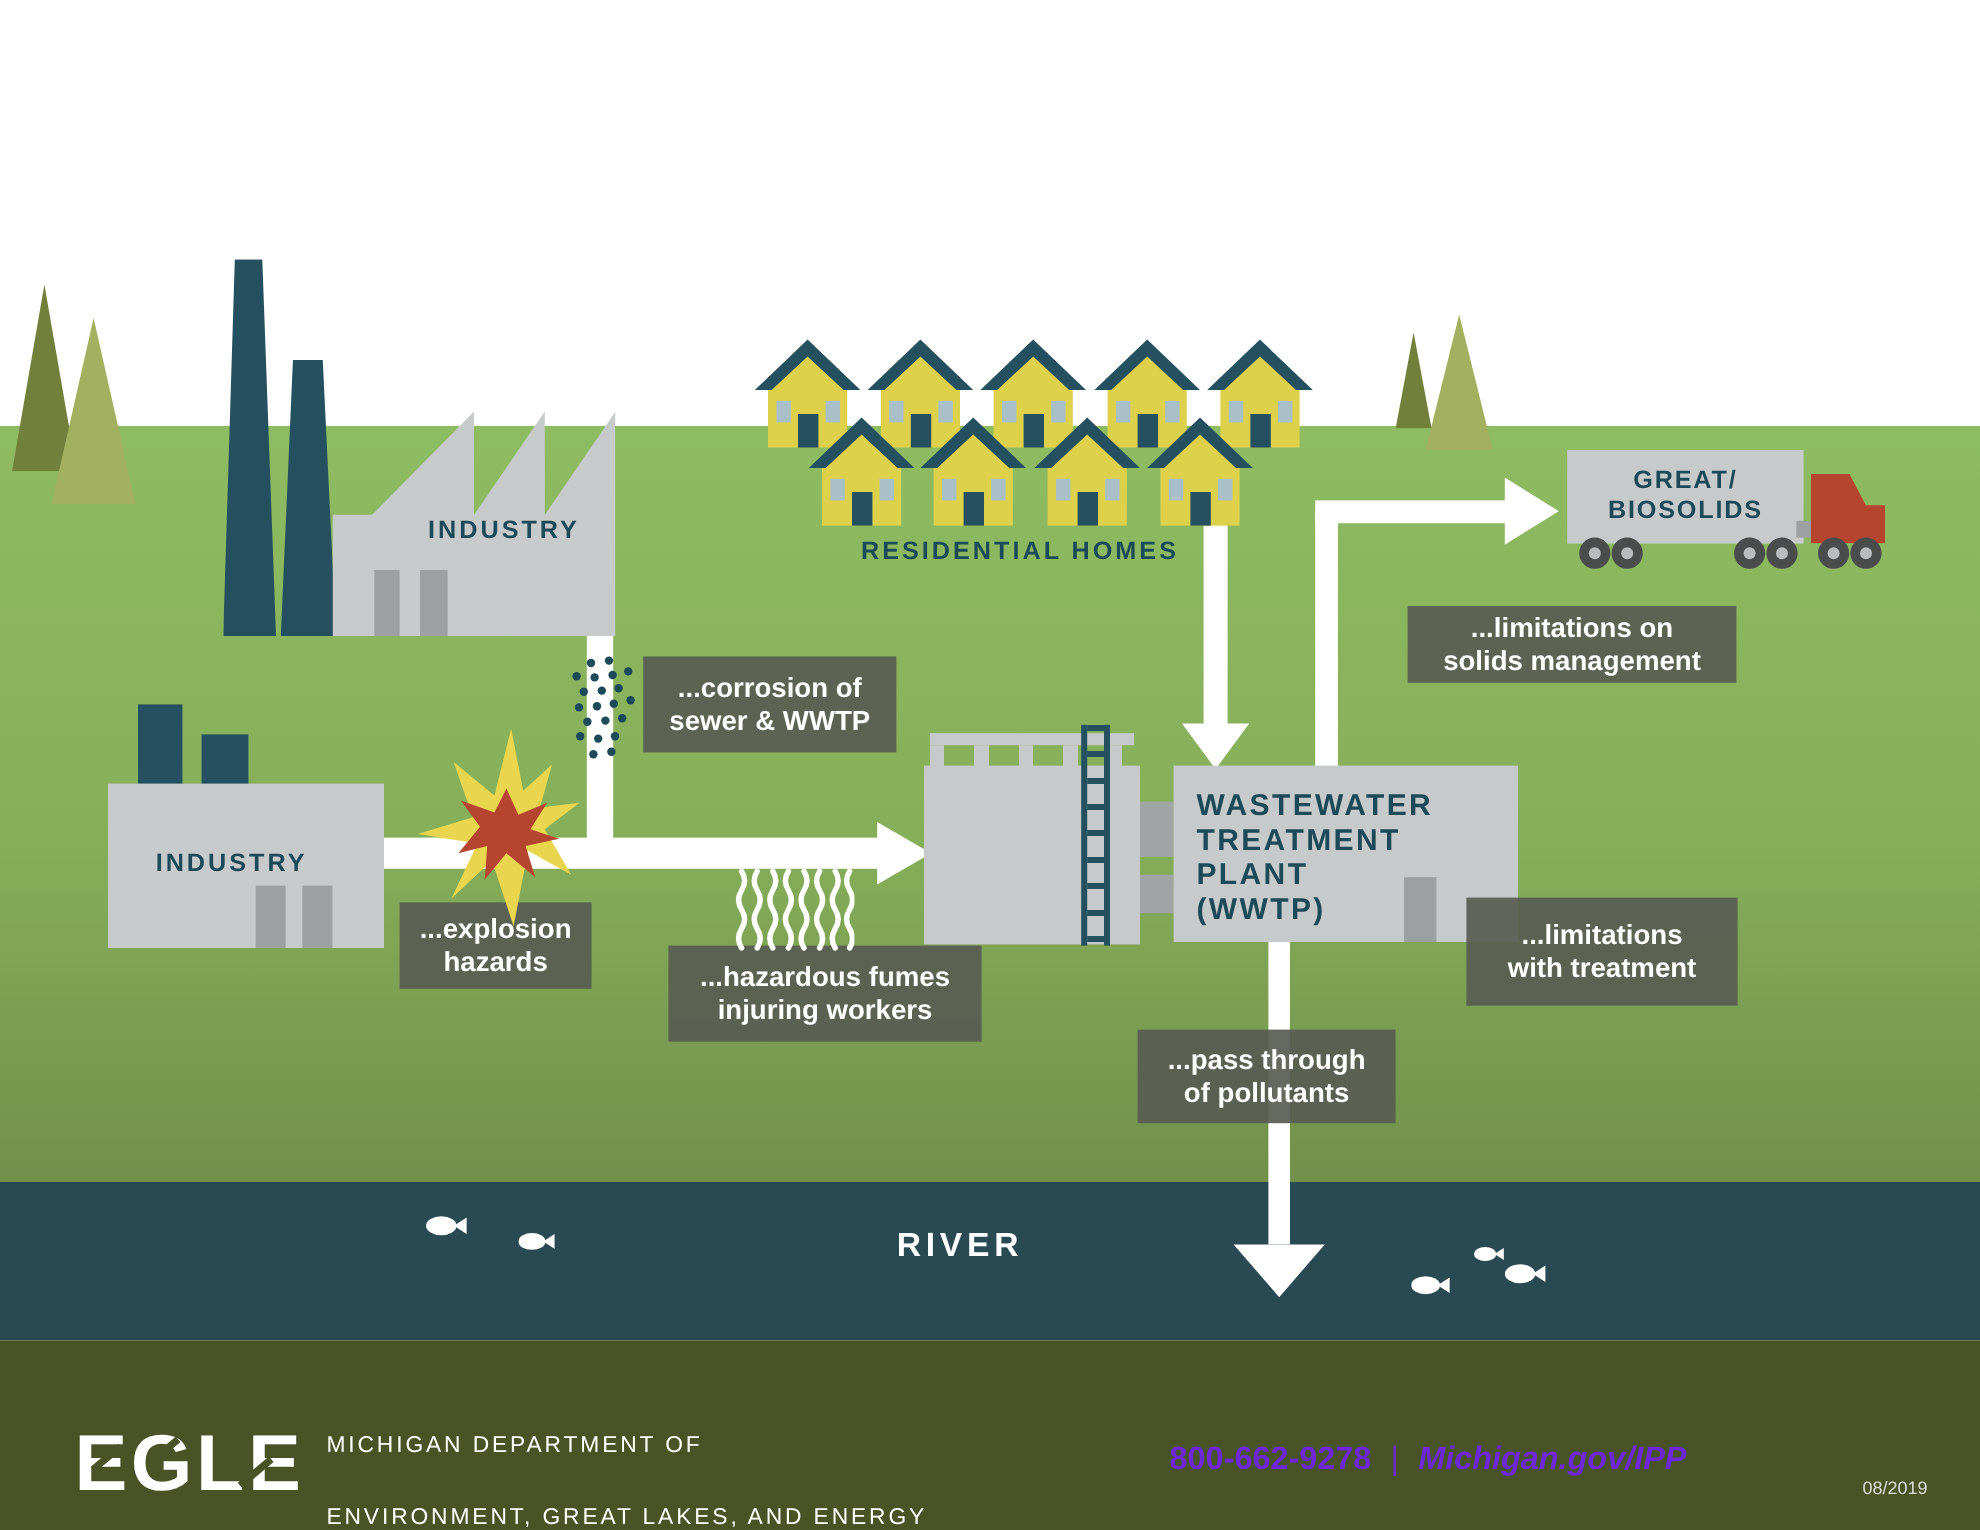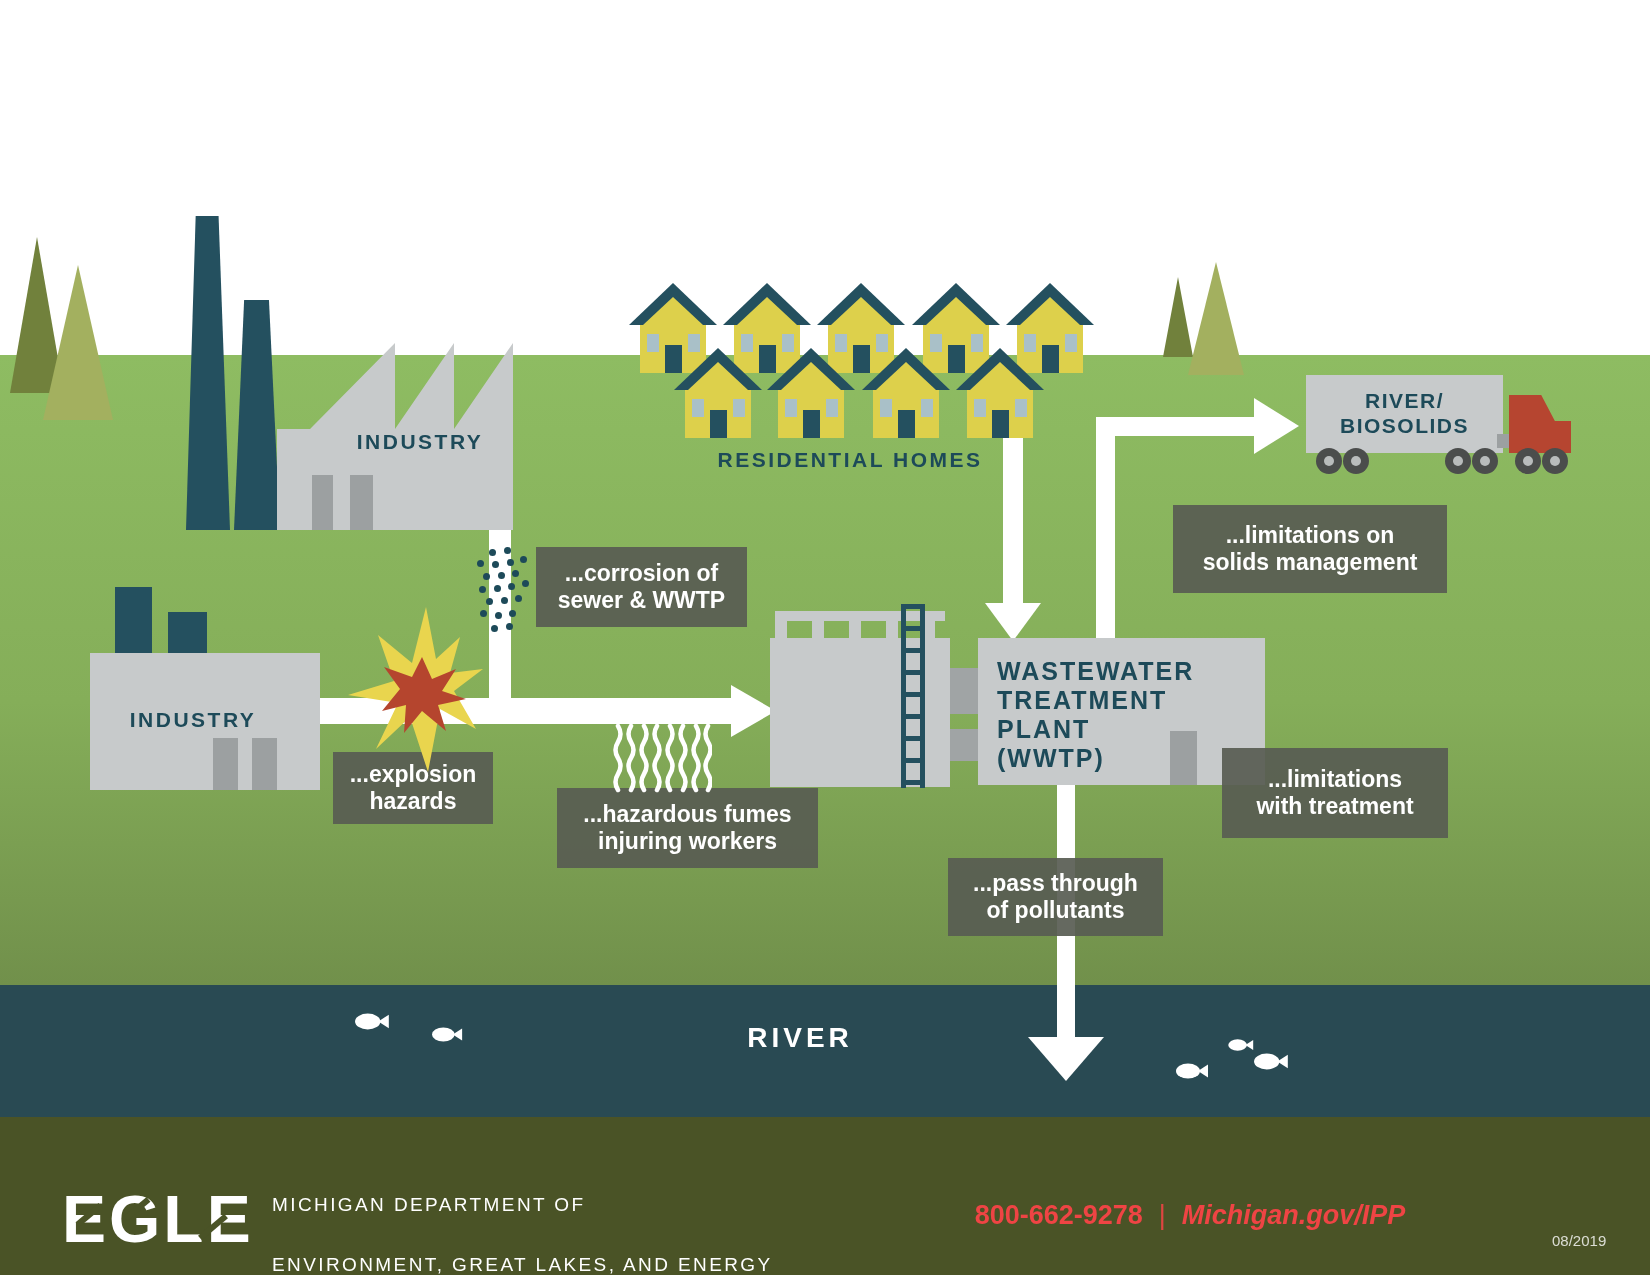--- a/index.html
+++ b/index.html
@@ -51,21 +51,21 @@
   .wheel{width:26px;height:26px;border-radius:50%;background:#4b4d4c;z-index:3;}
   .wheel .hub{position:absolute;left:8px;top:8px;width:10px;height:10px;border-radius:50%;background:#b9bcbc;}
   
   .dot{width:7px;height:7px;border-radius:50%;background:#1d4a59;z-index:2;}
   .fish{z-index:2;}
   .river-label{color:#ffffff;font-weight:bold;font-size:28px;letter-spacing:4px;text-align:center;z-index:2;}
   
   .egle-logo{color:#ffffff;font-size:66px;font-weight:bold;letter-spacing:3px;line-height:1;z-index:1;}
   .logo-cut{background:#4a5326;z-index:2;}
   .dept-line{color:#ffffff;font-size:19px;letter-spacing:2.4px;z-index:1;}
-  .contact{display:flex;align-items:center;justify-content:center;gap:16px;color:#ef4444;
+  .contact{display:flex;align-items:center;justify-content:center;gap:16px;color:#6d28d9;
            font-size:27px;font-weight:bold;z-index:1;}
   .contact .sep{font-weight:normal;opacity:.9;}
   .contact .url{font-style:italic;}
   .date{color:rgba(255,255,255,.8);font-size:15px;z-index:1;}
 </style>
 </head>
 <body>
 
 <div class="canvas">
 
@@ -215,21 +215,21 @@
   <div class="abs connector" style="left:950px;top:729px;width:28px;height:32px;"></div>
   <div class="abs bld" style="left:978px;top:638px;width:287px;height:147px;"></div>
   <div class="abs door" style="left:1170px;top:731px;width:27px;height:54px;"></div>
   <div class="abs wwtp-text" style="left:997px;top:657px;width:260px;">
     <div>WASTEWATER</div>
     <div>TREATMENT PLANT</div>
     <div>(WWTP)</div>
   </div>
 
   <div class="abs trailer" style="left:1306px;top:375px;width:197px;height:78px;">
-    <div>RIVER/</div>
+    <div>GREAT/</div>
     <div>BIOSOLIDS</div>
   </div>
   <div class="abs" style="left:1497px;top:434px;width:14px;height:14px;background:#9ca0a1;z-index:2;"></div>
   <div class="abs cab" style="left:1509px;top:395px;width:62px;height:58px;"></div>
   <div class="abs wheel" style="left:1316px;top:448px;">
       <div class="hub"></div>
     </div>
   <div class="abs wheel" style="left:1343px;top:448px;">
       <div class="hub"></div>
     </div>
@@ -272,21 +272,21 @@
       <div>hazards</div>
   </div>
   <div class="abs hazard" style="left:948px;top:858px;width:215px;height:78px;">
     <div>...pass through</div>
       <div>of pollutants</div>
   </div>
   <div class="abs hazard" style="left:1222px;top:748px;width:226px;height:90px;">
     <div>...limitations</div>
       <div>with treatment</div>
   </div>
-  <div class="abs hazard" style="left:1173px;top:505px;width:274px;height:88px;">
+  <div class="abs hazard" style="left:1173px;top:505px;width:274px;height:64px;">
     <div>...limitations on</div>
       <div>solids management</div>
   </div>
 
   <svg class="abs fish" style="left:355px;top:1012px;" width="36" height="19" viewBox="0 0 34 18">
       <ellipse cx="12" cy="9" rx="12" ry="7.5" fill="#fff"></ellipse>
       <polygon points="22,9 32,2.5 32,15.5" fill="#fff"></polygon>
     </svg>
   <svg class="abs fish" style="left:432px;top:1026px;" width="32" height="17" viewBox="0 0 34 18">
       <ellipse cx="12" cy="9" rx="12" ry="7.5" fill="#fff"></ellipse>

